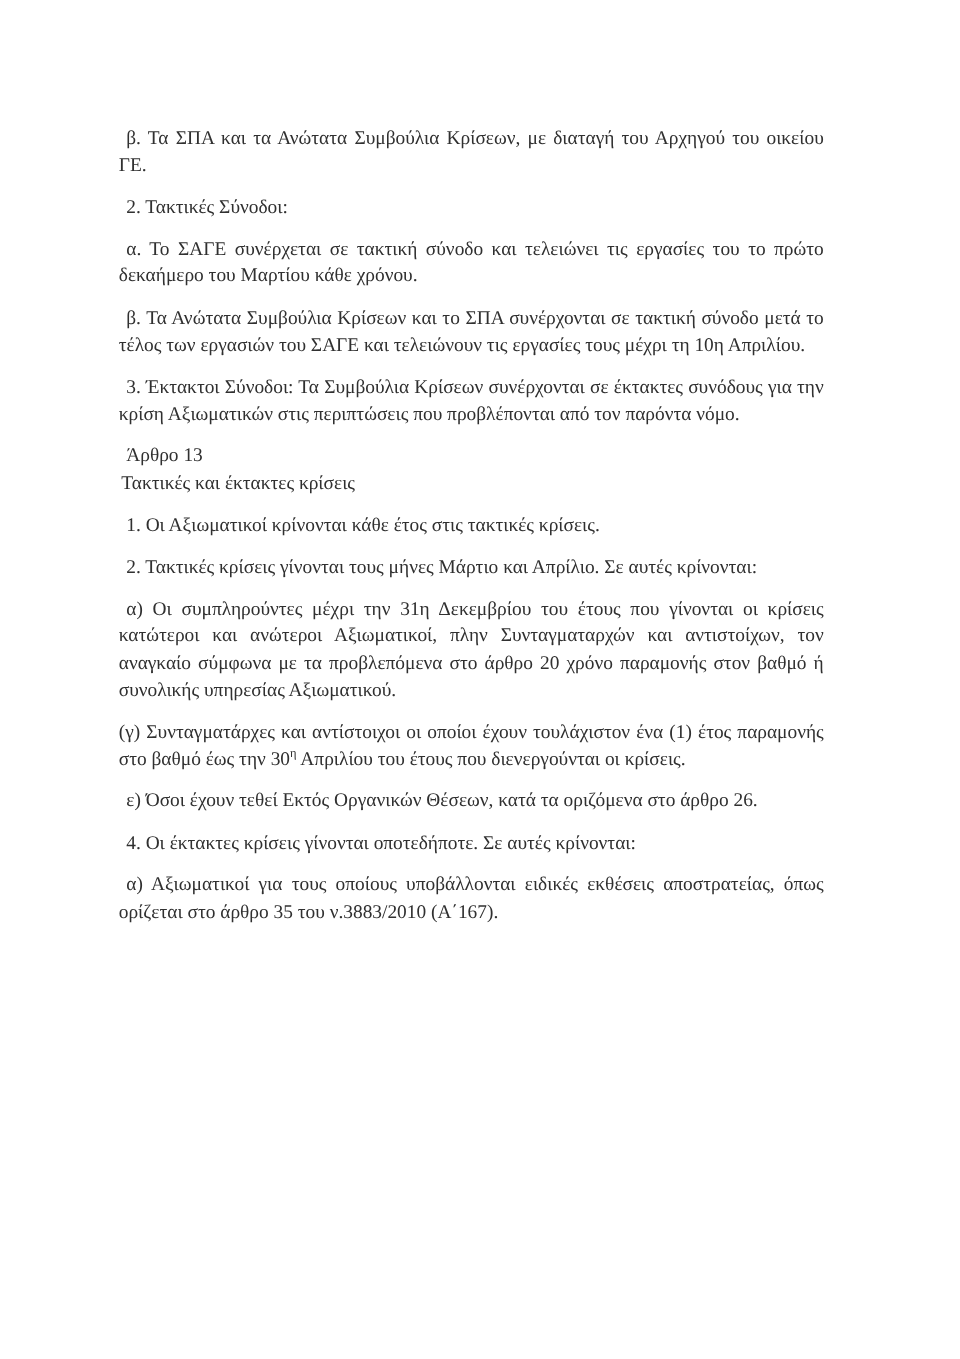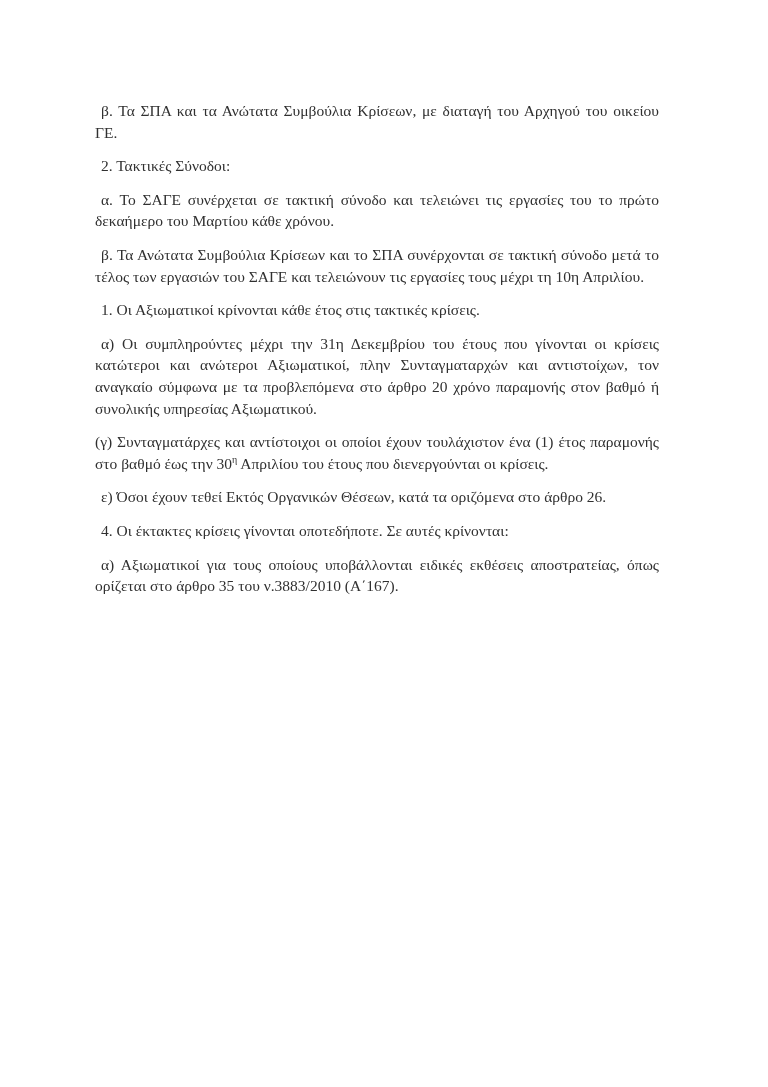--- a/index.html
+++ b/index.html
@@ -52,24 +52,30 @@
   <div class="text-block">
 
     <p class="para">β. Τα ΣΠΑ και τα Ανώτατα Συμβούλια Κρίσεων, με διαταγή του Αρχηγού του οικείου ΓΕ.</p>
 
     <p class="para">2.  Τακτικές Σύνοδοι:</p>
 
     <p class="para">α. Το ΣΑΓΕ συνέρχεται σε τακτική σύνοδο και τελειώνει τις εργασίες του το πρώτο δεκαήμερο του Μαρτίου κάθε χρόνου.</p>
 
     <p class="para">β. Τα Ανώτατα Συμβούλια Κρίσεων και το ΣΠΑ συνέρχονται σε τακτική σύνοδο μετά το τέλος των εργασιών του ΣΑΓΕ και τελειώνουν τις εργασίες τους μέχρι τη 10η Απριλίου.</p>
 
+    <p class="para">3. Έκτακτοι Σύνοδοι: Τα Συμβούλια Κρίσεων συνέρχονται σε έκτακτες συνόδους για την κρίση Αξιωματικών στις περιπτώσεις που προβλέπονται από τον παρόντα νόμο.</p>
 
+    <div class="heading">
+      <div class="h-line1">Άρθρο 13</div>
+      <div class="h-line2">Τακτικές και έκτακτες κρίσεις</div>
+    </div>
 
     <p class="para">1. Οι Αξιωματικοί κρίνονται κάθε έτος στις τακτικές κρίσεις.</p>
 
+    <p class="para">2. Τακτικές κρίσεις γίνονται τους μήνες Μάρτιο και Απρίλιο. Σε αυτές κρίνονται:</p>
 
     <p class="para">α) Οι συμπληρούντες μέχρι την 31η Δεκεμβρίου του έτους που γίνονται οι κρίσεις κατώτεροι και ανώτεροι Αξιωματικοί, πλην Συνταγματαρχών και αντιστοίχων, τον αναγκαίο σύμφωνα με τα προβλεπόμενα στο άρθρο 20 χρόνο παραμονής στον βαθμό ή συνολικής υπηρεσίας Αξιωματικού.</p>
 
 
     <p class="para noindent"><span>(γ) Συνταγματάρχες και αντίστοιχοι οι οποίοι έχουν τουλάχιστον ένα (1) έτος παραμονής στο βαθμό έως την 30</span><sup class="ord">η</sup><span> Απριλίου του έτους που διενεργούνται οι κρίσεις.</span></p>
 
 
     <p class="para">ε) Όσοι έχουν τεθεί Εκτός Οργανικών Θέσεων, κατά τα οριζόμενα στο άρθρο 26.</p>
 
 

